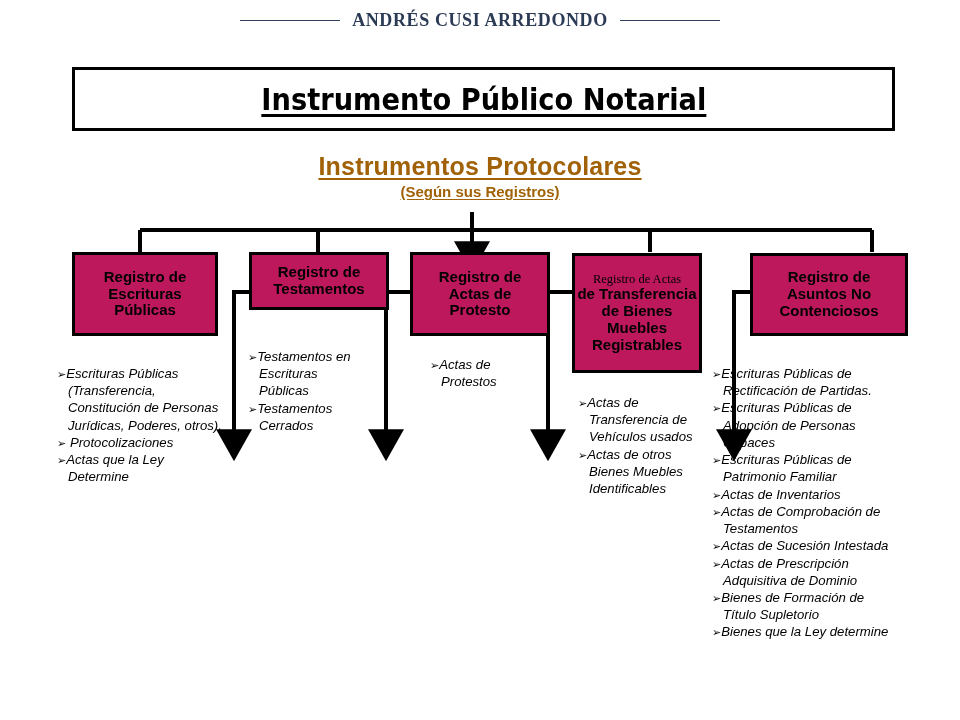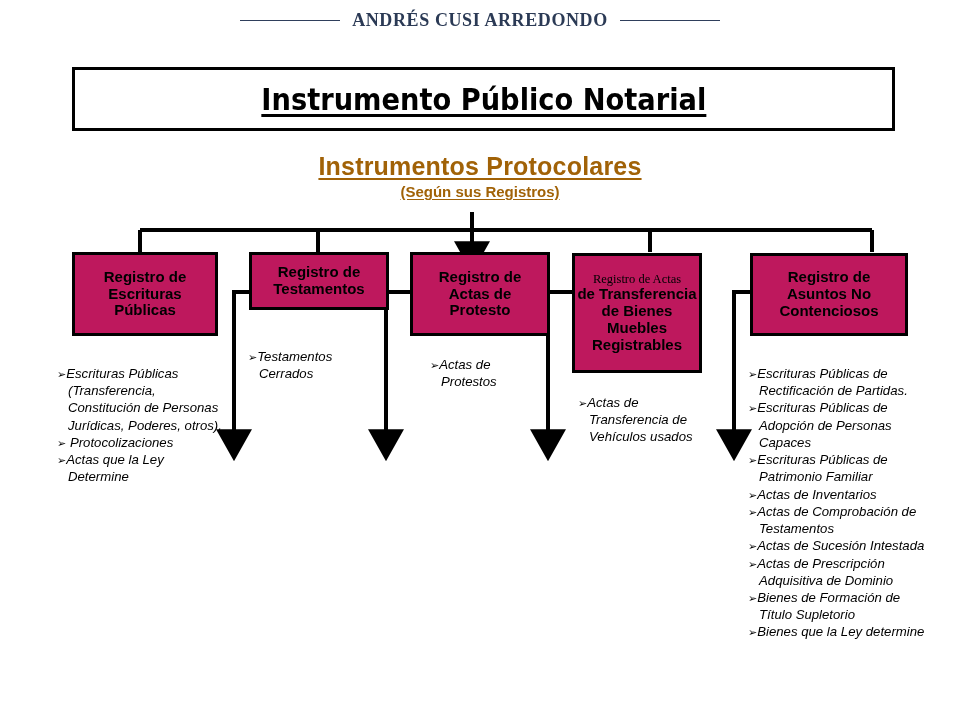--- a/index.html
+++ b/index.html
@@ -222,32 +222,34 @@
     <span class="ln">Contenciosos</span>
   </div>
 
   <div class="blist" style="left:57px; top:365px; width:170px;">
     <span class="item"><span class="bul">➢</span><span>Escrituras Públicas (Transferencia, Constitución    de Personas Jurídicas, Poderes, otros).</span></span>
     <span class="item"><span class="bul">➢</span><span> Protocolizaciones</span></span>
     <span class="item"><span class="bul">➢</span><span>Actas que la Ley Determine</span></span>
   </div>
 
   <div class="blist" style="left:248px; top:348px; width:118px;">
+    <span class="item"><span class="bul">➢</span><span>Testamentos en Escrituras Públicas</span></span>
     <span class="item"><span class="bul">➢</span><span>Testamentos Cerrados</span></span>
   </div>
 
   <div class="blist" style="left:430px; top:356px; width:110px;">
     <span class="item"><span class="bul">➢</span><span>Actas de    Protestos</span></span>
   </div>
 
   <div class="blist" style="left:578px; top:394px; width:130px;">
     <span class="item"><span class="bul">➢</span><span>Actas de Transferencia de Vehículos usados</span></span>
-  </div>
-
-  <div class="blist" style="left:748px; top:365px; width:186px;">
+    <span class="item"><span class="bul">➢</span><span>Actas de otros Bienes Muebles Identificables</span></span>
+  </div>
+
+  <div class="blist" style="left:712px; top:365px; width:186px;">
     <span class="item"><span class="bul">➢</span><span>Escrituras Públicas de Rectificación de Partidas.</span></span>
     <span class="item"><span class="bul">➢</span><span>Escrituras Públicas de Adopción de Personas Capaces</span></span>
     <span class="item"><span class="bul">➢</span><span>Escrituras Públicas de Patrimonio Familiar</span></span>
     <span class="item"><span class="bul">➢</span><span>Actas de Inventarios</span></span>
     <span class="item"><span class="bul">➢</span><span>Actas de Comprobación de Testamentos</span></span>
     <span class="item"><span class="bul">➢</span><span>Actas de Sucesión Intestada</span></span>
     <span class="item"><span class="bul">➢</span><span>Actas de Prescripción Adquisitiva de Dominio</span></span>
     <span class="item"><span class="bul">➢</span><span>Bienes de Formación de Título Supletorio</span></span>
     <span class="item"><span class="bul">➢</span><span>Bienes  que la Ley determine</span></span>
   </div>

